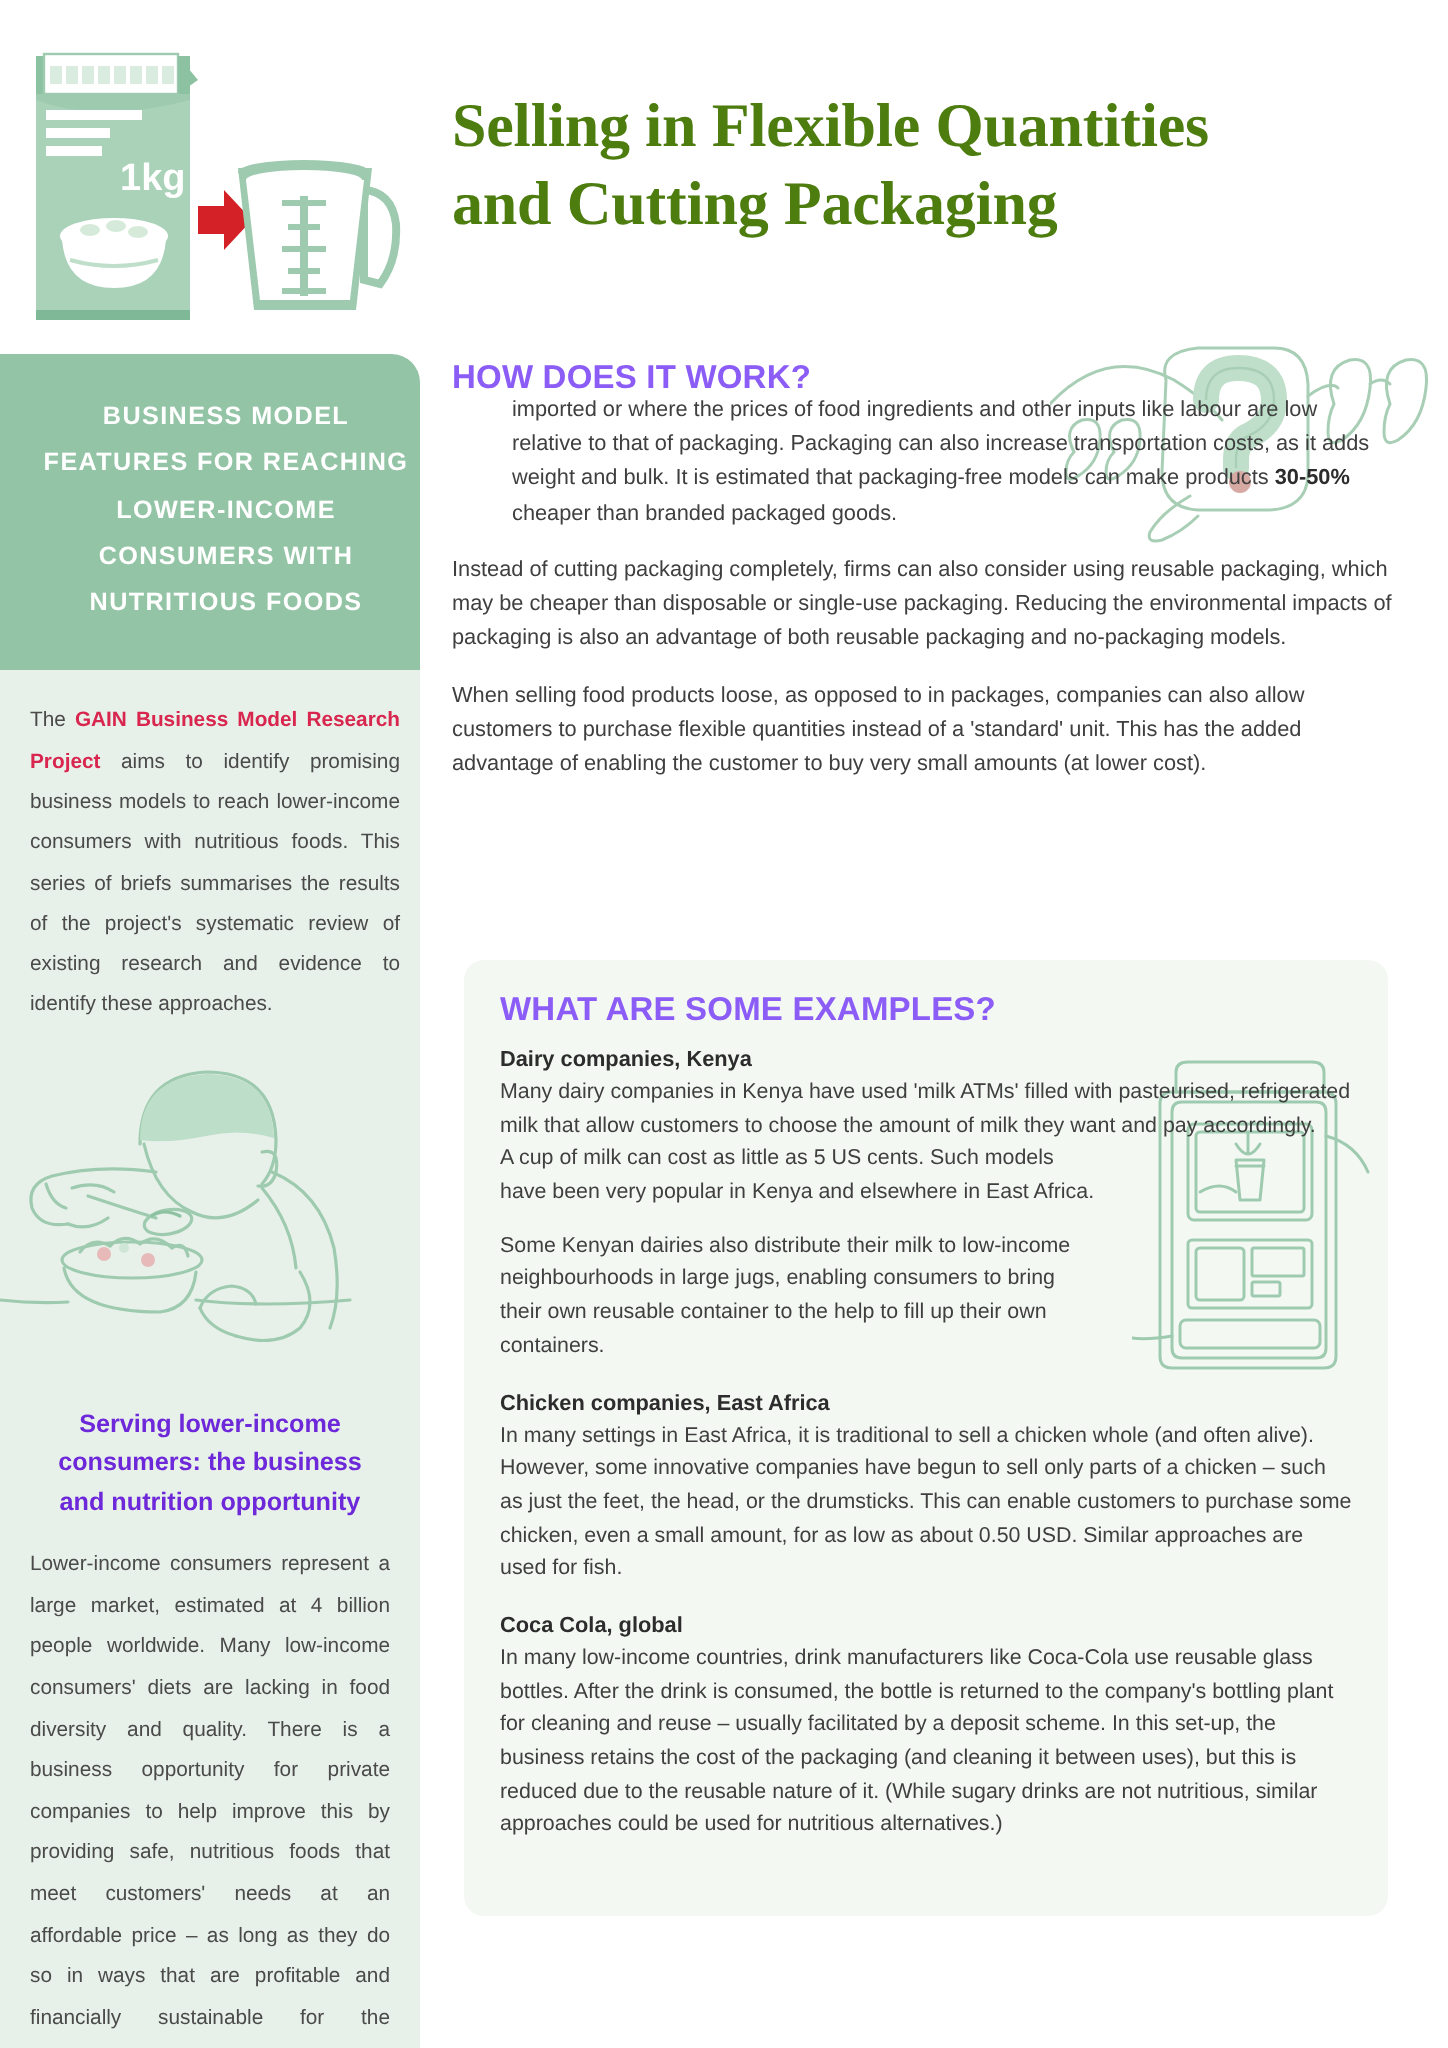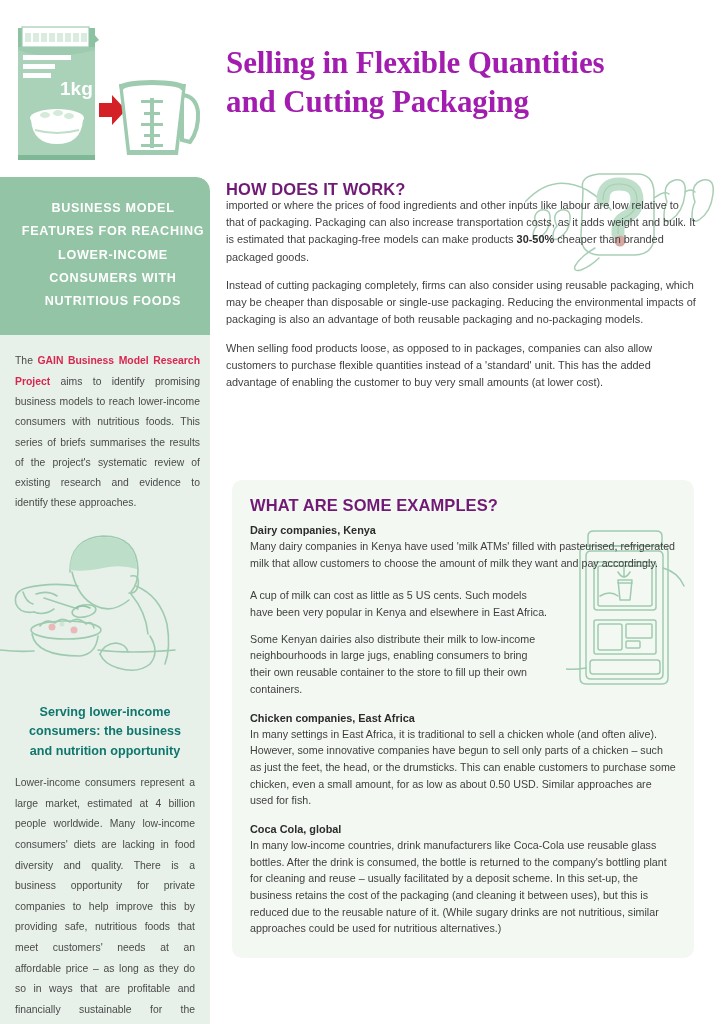--- a/index.html
+++ b/index.html
@@ -76,21 +76,21 @@
     margin-top: 2px;
     overflow: hidden;
   }
 
   #sidebar-subtitle {
     padding: 14px 18px 8px 18px;
     text-align: center;
     font-size: 12.6px;
     font-weight: bold;
     line-height: 1.55;
-    color: #0f766e;
+    color: #6d28d9;
   }
 
   #sidebar-body {
     padding: 4px 15px 24px 15px;
     font-size: 10.4px;
     line-height: 1.98;
     text-align: justify;
     color: #4a4a4a;
   }
 
@@ -103,38 +103,38 @@
   }
 
   #page-title {
     position: absolute;
     left: 16px; top: 22px;
     width: 430px;
     font-family: "Liberation Serif", serif;
     font-weight: bold;
     font-size: 31px;
     line-height: 1.27;
-    color: #a21caf;
+    color: #4d7c0f;
     letter-spacing: -0.1px;
   }
 
   #question-art {
     position: absolute;
     left: 315px; top: 168px;
     width: 200px; height: 112px;
     pointer-events: none;
   }
 
   #how-section {
     position: absolute;
     left: 16px; top: 180px;
     width: 470px;
   }
   .section-heading {
-    color: #701a75;
+    color: #8b5cf6;
     font-size: 16.5px;
     font-weight: bold;
     letter-spacing: 0.1px;
     margin: 0 0 9px 0;
   }
   .body-par {
     font-size: 10.9px;
     line-height: 1.58;
     color: #3f3f3f;
     margin: 0 0 11px 0;
@@ -332,21 +332,21 @@
         <path d="M78 32 Q78 16 94 16 Q112 16 112 32 Q112 44 99 50 Q93 53 93 62 L93 66" fill="none" stroke="#bfdfca" stroke-width="13" stroke-linecap="round"></path>
         <path d="M78 32 Q78 16 94 16 Q112 16 112 32 Q112 44 99 50 Q93 53 93 62 L93 66" fill="none" stroke="#a8cfb5" stroke-width="1.2"></path>
         <circle cx="95" cy="73" r="5.5" fill="#d7a9a3"></circle>
       </g>
     </svg>
   </div>
 
   <div id="how-section">
     <h2 class="section-heading">HOW DOES IT WORK?</h2>
 
-    <p class="body-par" style="margin-top:-11px;">
+    <p class="body-par" style="margin-top:-11px;margin-left:30px;">
       <span>imported or where the prices of food ingredients and other inputs like labour are low relative to that of packaging. Packaging can also increase transportation costs, as it adds weight and bulk. It is estimated that packaging-free models can make products </span><b>30-50%</b><span> cheaper than branded packaged goods.</span>
     </p>
 
     <p class="body-par">Instead of cutting packaging completely, firms can also consider using reusable packaging, which may be cheaper than disposable or single-use packaging. Reducing the environmental impacts of packaging is also an advantage of both reusable packaging and no-packaging models.</p>
     <p class="body-par">When selling food products loose, as opposed to in packages, companies can also allow customers to purchase flexible quantities instead of a 'standard' unit. This has the added advantage of enabling the customer to buy very small amounts (at lower cost).</p>
   </div>
 
   <div id="examples-box">
 
     <div id="atm-art">
@@ -379,23 +379,23 @@
           <path d="M20 140 Q8 142 0 141"></path>
         </g>
       </svg>
     </div>
 
     <div id="examples-inner">
       <h2 class="section-heading">WHAT ARE SOME EXAMPLES?</h2>
 
       <div>
         <div class="example-title">Dairy companies, Kenya</div>
-        <p class="example-par" style="margin-bottom:16px;">Many dairy companies in Kenya have used 'milk ATMs' filled with pasteurised, refrigerated milk that allow customers to choose the amount of milk they want and pay accordingly.</p>
+        <p class="example-par" style="margin-bottom:0;">Many dairy companies in Kenya have used 'milk ATMs' filled with pasteurised, refrigerated milk that allow customers to choose the amount of milk they want and pay accordingly.</p>
         <p class="example-par ex-narrow">A cup of milk can cost as little as 5 US cents. Such models have been very popular in Kenya and elsewhere in East Africa.</p>
-        <p class="example-par ex-narrow">Some Kenyan dairies also distribute their milk to low-income neighbourhoods in large jugs, enabling consumers to bring their own reusable container to the store to fill up their own containers.</p>
+        <p class="example-par ex-narrow">Some Kenyan dairies also distribute their milk to low-income neighbourhoods in large jugs, enabling consumers to bring their own reusable container to the help to fill up their own containers.</p>
       </div>
 
       <div class="block-gap">
         <div class="example-title">Chicken companies, East Africa</div>
         <p class="example-par">In many settings in East Africa, it is traditional to sell a chicken whole (and often alive). However, some innovative companies have begun to sell only parts of a chicken – such as just the feet, the head, or the drumsticks. This can enable customers to purchase some chicken, even a small amount, for as low as about 0.50 USD. Similar approaches are used for fish.</p>
       </div>
 
       <div class="block-gap">
         <div class="example-title">Coca Cola, global</div>
         <p class="example-par">In many low-income countries, drink manufacturers like Coca-Cola use reusable glass bottles. After the drink is consumed, the bottle is returned to the company's bottling plant for cleaning and reuse – usually facilitated by a deposit scheme. In this set-up, the business retains the cost of the packaging (and cleaning it between uses), but this is reduced due to the reusable nature of it. (While sugary drinks are not nutritious, similar approaches could be used for nutritious alternatives.)</p>

